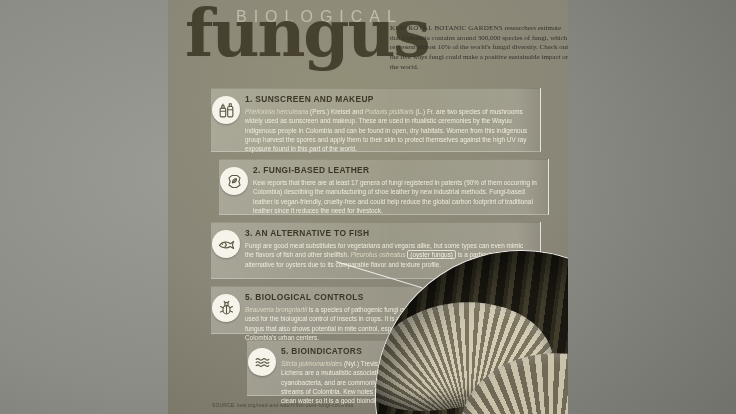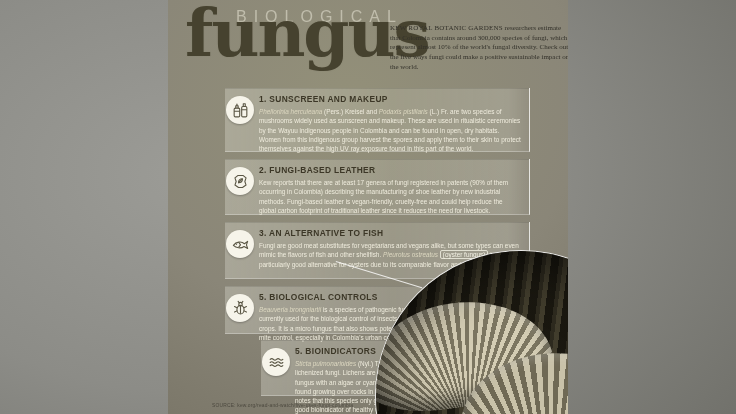--- a/index.html
+++ b/index.html
@@ -22,28 +22,28 @@
     font-family:"DejaVu Serif", serif;font-weight:bold;
     font-size:66px;line-height:1.25;letter-spacing:-2px;color:#46422f;
     text-shadow:0 0 1px rgba(120,116,100,.6);
   }
   .intro{
     position:absolute;left:222px;top:17px;width:182px;
     font-family:"Liberation Serif", serif;font-size:7px;line-height:1.38;color:#33312a;
   }
   .intro .lead{font-weight:normal;letter-spacing:.2px;margin-top:21px;}
   .panel{
-    position:absolute;left:57px;width:305px;box-sizing:border-box;
+    position:absolute;left:43px;width:330px;box-sizing:border-box;
     background:linear-gradient(to right, rgba(248,249,238,.27), rgba(248,249,238,.13) 55%, rgba(248,249,238,.19) 93%, rgba(255,255,255,.06));
     border-right:1px solid rgba(255,255,255,.72);
     border-bottom:1px solid rgba(255,255,255,.28);
     box-shadow:inset 0 1px 0 rgba(0,0,0,.10);
     padding-left:17px;
   }
-  .p1{top:88px;height:64px;} .p2{top:159px;height:56px;} .p3{top:222px;height:57px;text-decoration:underline;}
+  .p1{top:88px;height:64px;} .p2{top:159px;height:56px;margin-left:8px;} .p3{top:222px;height:57px;text-decoration:underline;}
   .p4{top:286px;height:48px;} .p5{top:340px;height:56px;margin-left:36px;}
   .icon-circle{
     position:absolute;left:1px;top:8px;width:28px;height:28px;border-radius:50%;
     background:#f6f4ea;box-shadow:0 1px 2px rgba(0,0,0,.25);
     display:flex;align-items:center;justify-content:center;
   }
   .icon-circle svg{width:19px;height:19px;stroke:#5a5644;fill:none;stroke-width:1.4;stroke-linecap:round;stroke-linejoin:round;}
   .sec-text{position:absolute;left:34px;top:6px;right:8px;}
   .p4 .sec-text{right:108px;} .p5 .sec-text{right:104px;}
   .panel h2{

